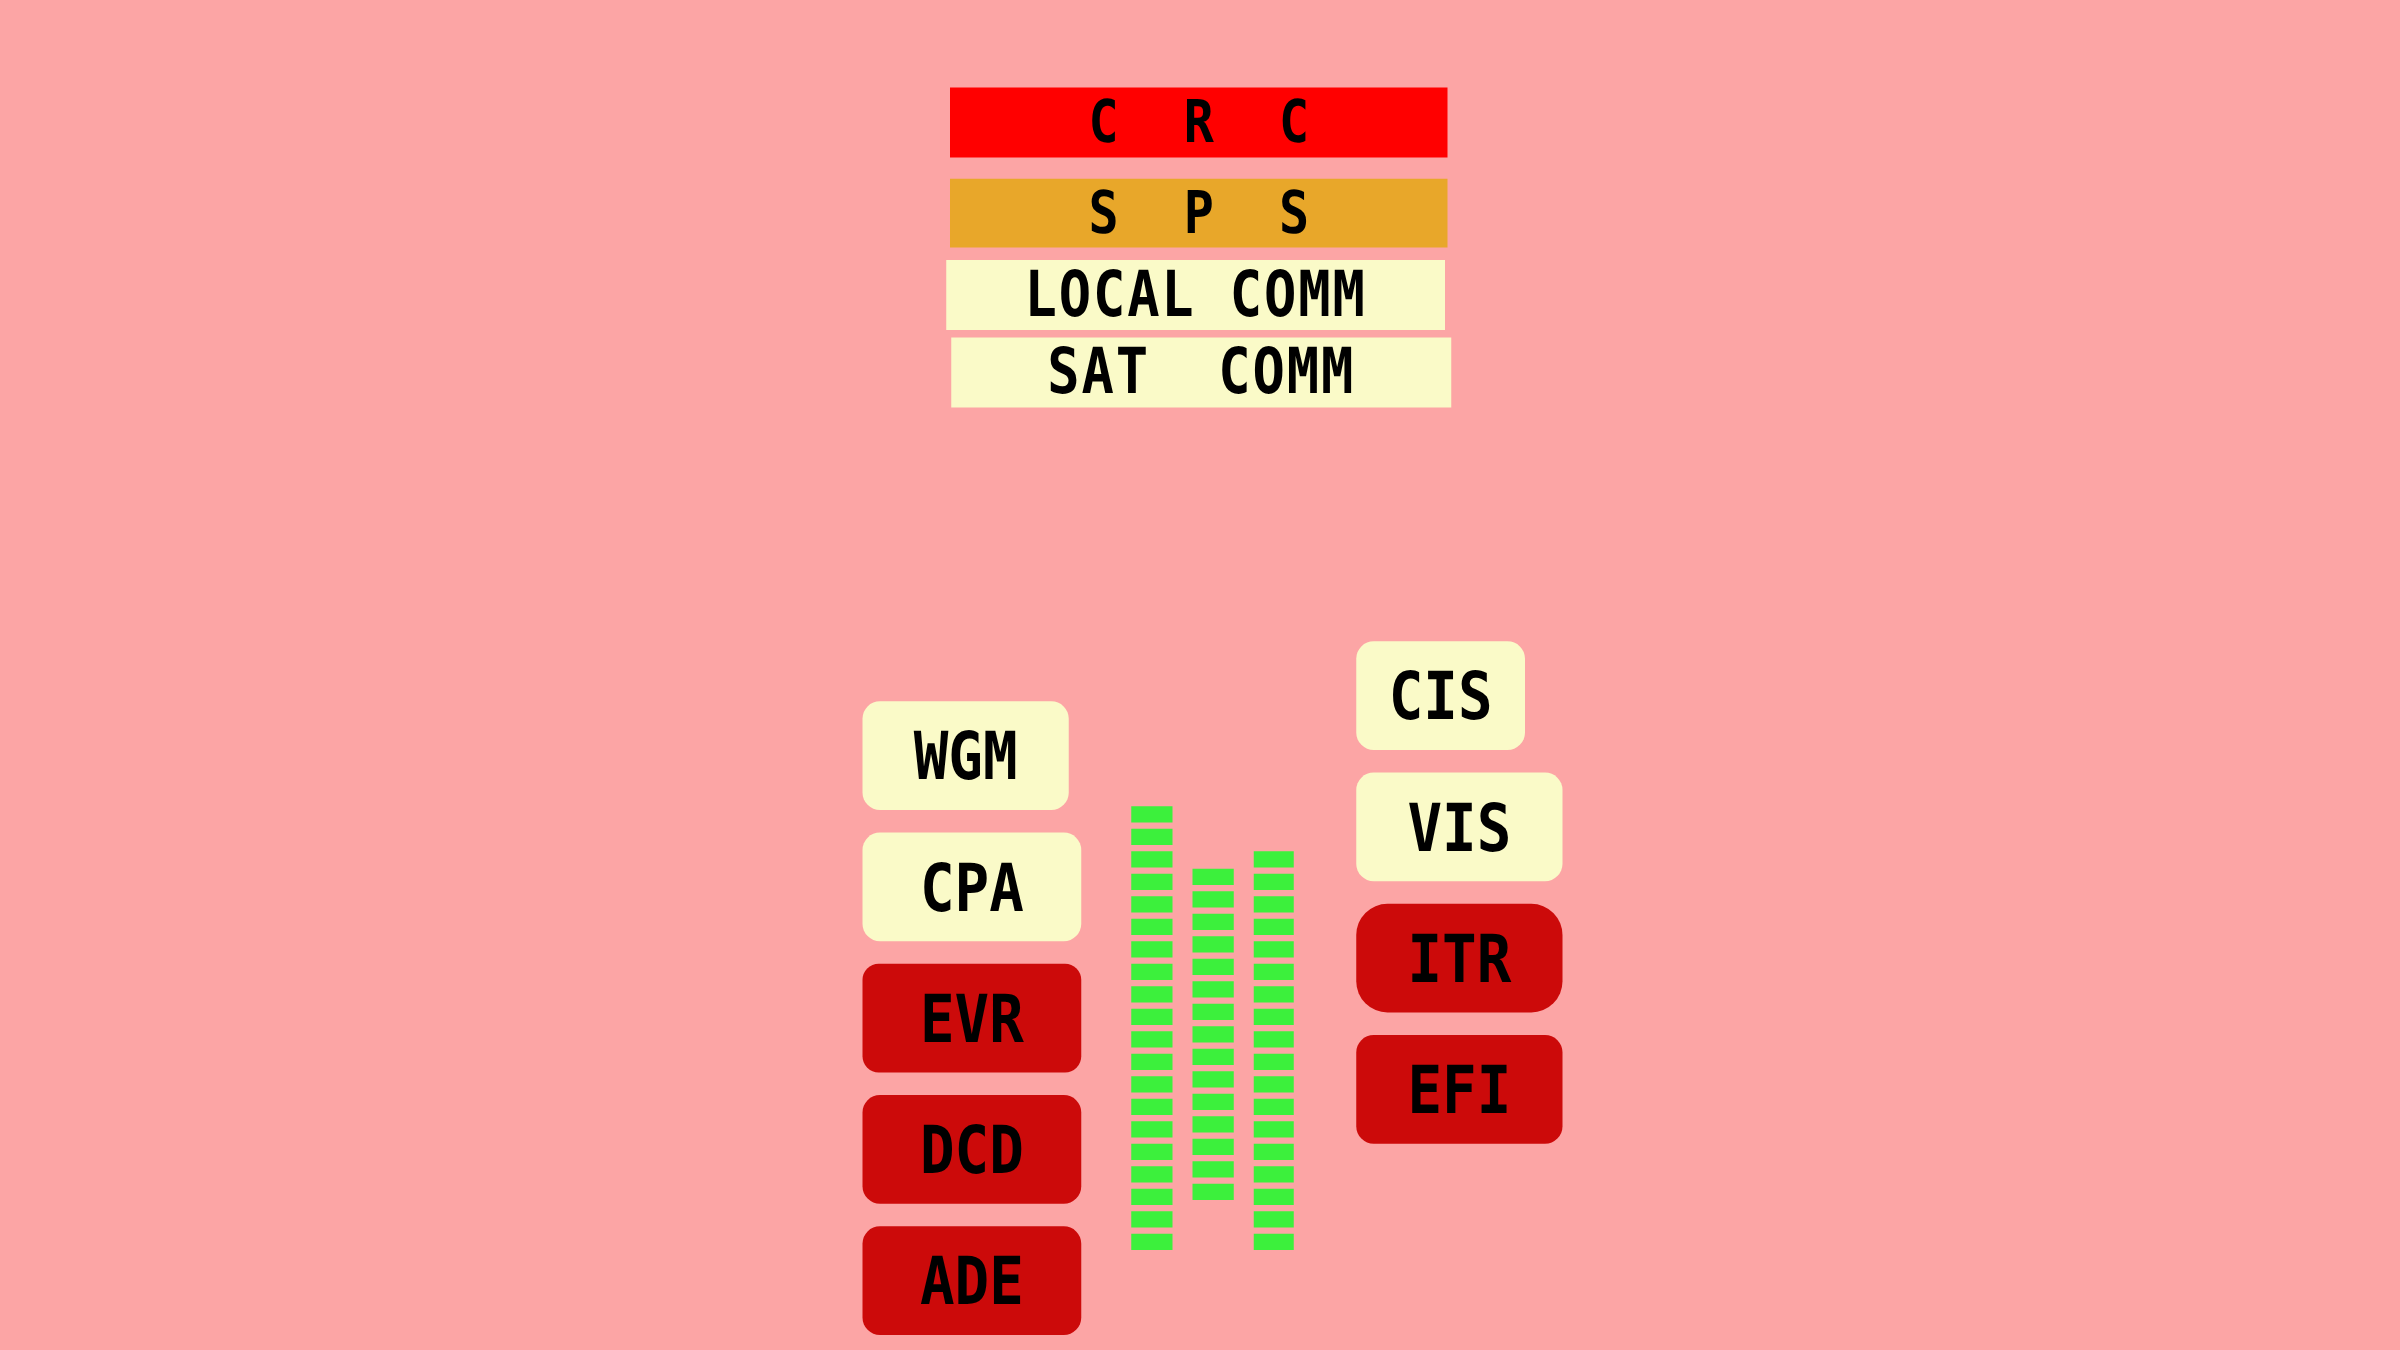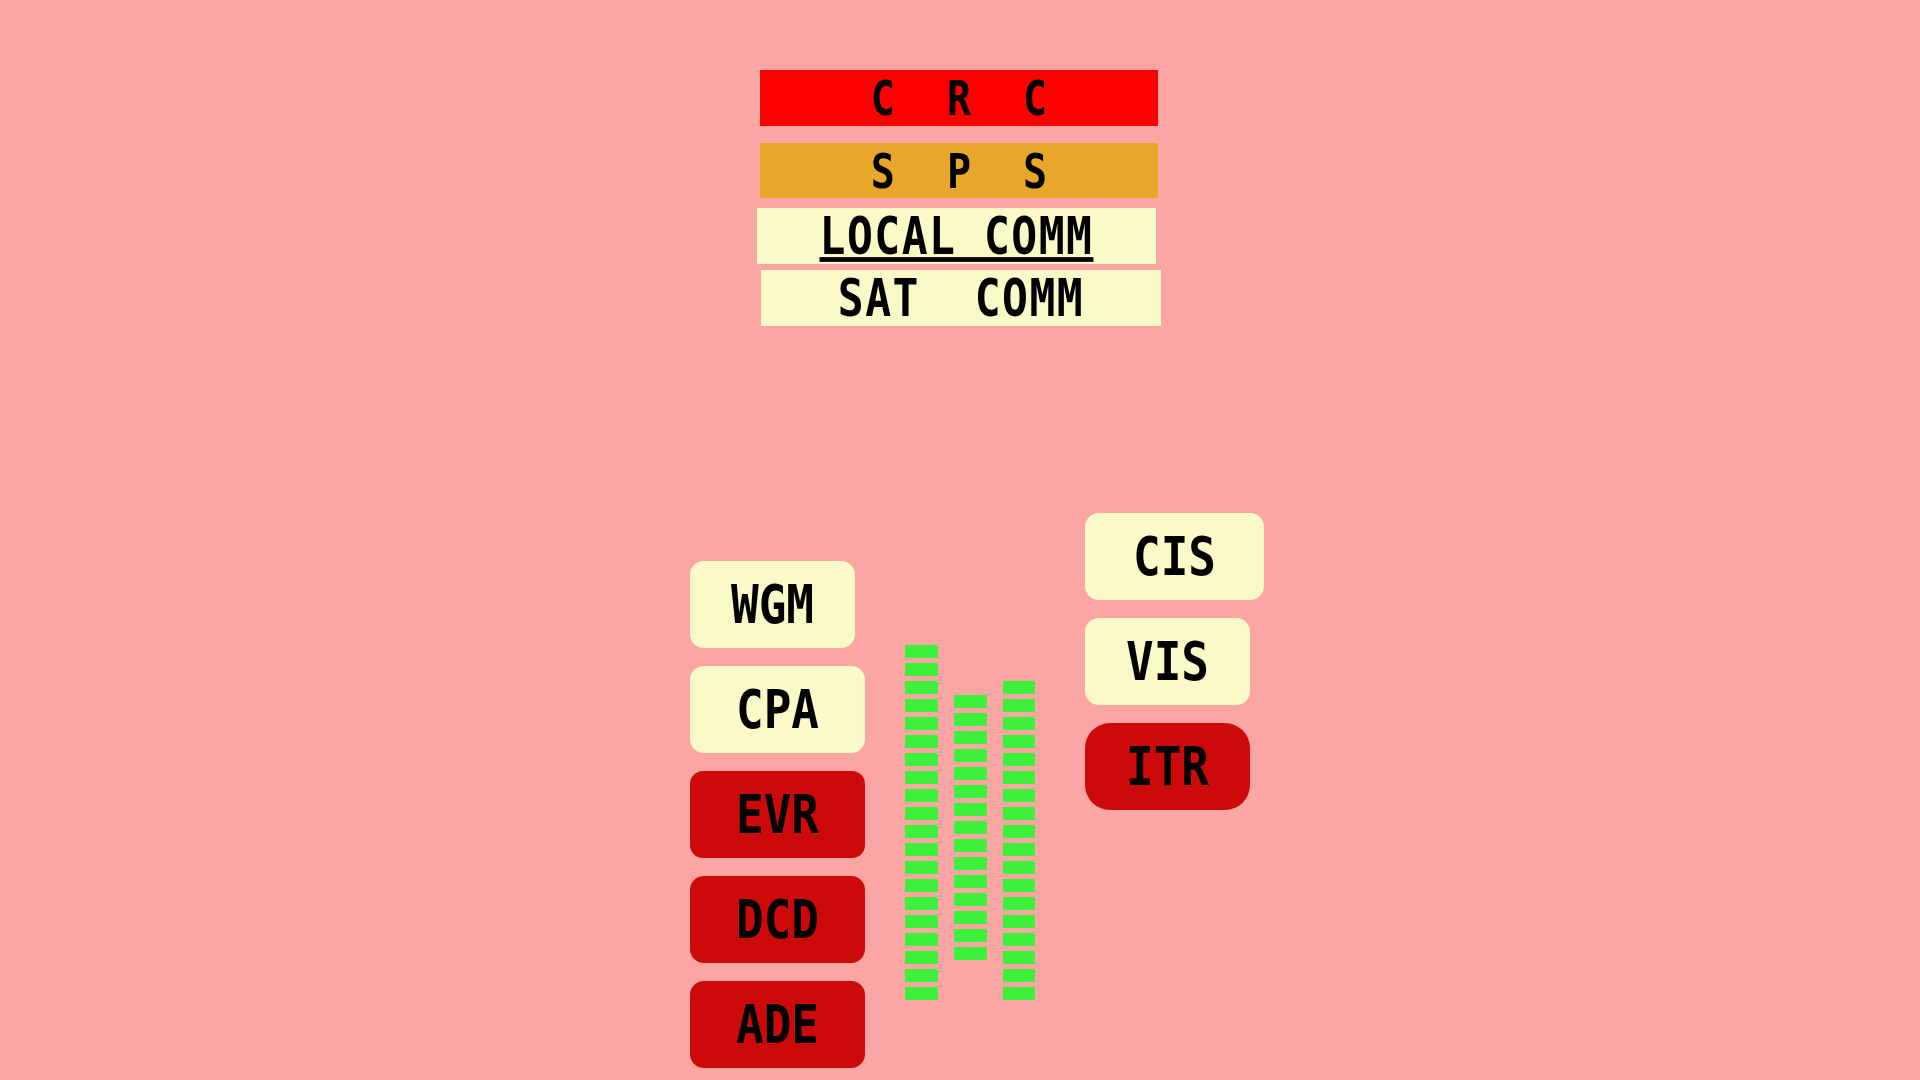--- a/index.html
+++ b/index.html
@@ -66,21 +66,20 @@
   .bar-sps .banner-label {
     font-size: 40px;
     letter-spacing: 14px;
     text-indent: 14px;
   }
 
   .bar-local {
     left: 757px;  top: 208px;
     width: 399px; height: 56px;
     background: #FAFAC8;
-    text-decoration: underline;
   }
   .bar-local .banner-label {
     font-size: 43px;
     letter-spacing: 1.5px;
   }
 
   .bar-sat {
     left: 761px;  top: 270px;
     width: 400px; height: 56px;
     background: #FAFAC8;
@@ -118,21 +117,21 @@
     letter-spacing: 0px;
     transform: scaleY(1.15);
     white-space: pre;
   }
   .panel-button.tone-cream { background: #FAFAC8; }
   .panel-button.tone-red   { background: #CC0A0A; }
 
   
   .btn-col-left  .panel-button.w-a { width: 165px; }
   .btn-col-left  .panel-button.w-b { width: 175px; }
-  .btn-col-right .panel-button.w-a { width: 179px; text-align: center; }
+  .btn-col-right .panel-button.w-a { width: 135px; text-align: center; }
   .btn-col-right .panel-button.w-b { width: 165px; }
 
   
   .graph-area {
     position: absolute;
     left: 905px;
     top: 610px;
     width: 145px;
     height: 390px;
   }
@@ -209,20 +208,23 @@
 
     <div class="panel-button tone-cream w-b" style="background: rgb(250, 250, 200);">
       <span class="btn-label">VIS</span>
     </div>
 
     <div class="panel-button tone-red w-b" style="background: rgb(204, 10, 10); border-radius: 25px;">
       <span class="btn-label">ITR</span>
     </div>
 
 
+    <div class="panel-button tone-red w-b" style="background: rgb(204, 10, 10);">
+      <span class="btn-label">EFI</span>
+    </div>
 
   </div>
 
   <div class="graph-area">
     <div class="seg-column seg-col-1">
         <div class="seg" style="background: rgb(60, 240, 60);"></div>
         <div class="seg" style="background: rgb(60, 240, 60);"></div>
         <div class="seg" style="background: rgb(60, 240, 60);"></div>
         <div class="seg" style="background: rgb(60, 240, 60);"></div>
         <div class="seg" style="background: rgb(60, 240, 60);"></div>

